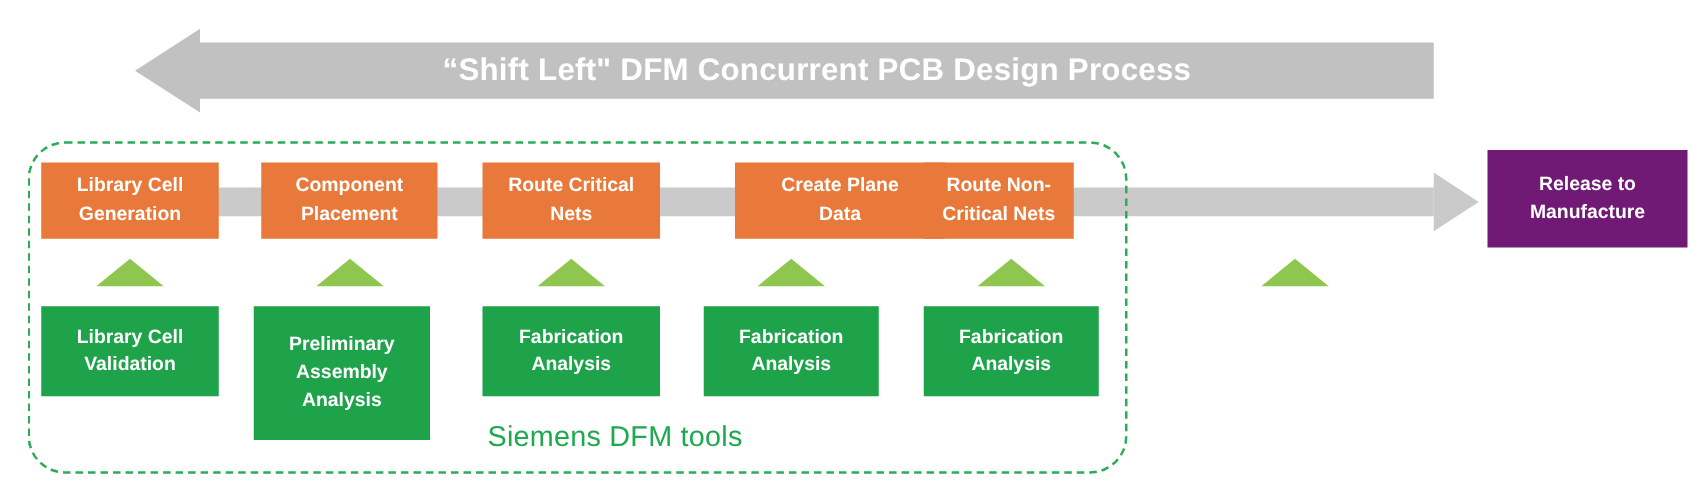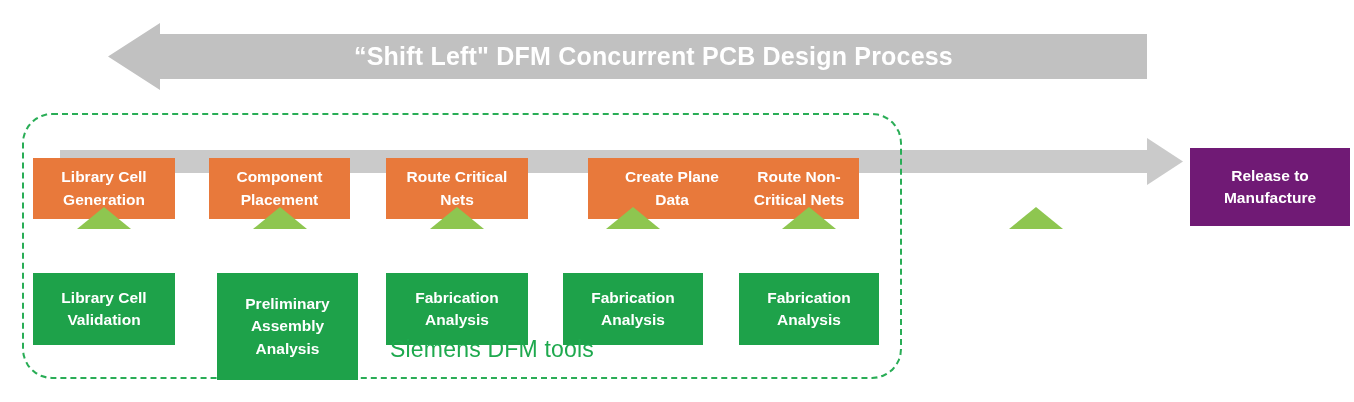--- a/index.html
+++ b/index.html
@@ -14,38 +14,37 @@
     color:#ffffff;font-size:25px;font-weight:bold;letter-spacing:.2px;
   }
   .dfm-zone{
     position:absolute;left:22px;top:113px;width:880px;height:266px;z-index:1;
     border:2px dashed #29AD56;border-radius:30px;box-sizing:border-box;
   }
   .step,.tool,.release{
     position:absolute;z-index:2;display:flex;align-items:center;justify-content:center;
     text-align:center;color:#ffffff;font-weight:bold;font-size:15.5px;line-height:1.45;
     white-space:pre-line;
-    margin-top:28px;
   }
   .step{top:130px;height:61px;background:#E8793B;}
   .p0{left:33px;width:142px}
   .p1{left:209px;width:141px}
   .p2{left:386px;width:142px}
   .p3{left:588px;width:168px}
   .p4{left:739px;width:120px}
   .p5{left:938px;width:191px;top:129px;height:63px}
   .tri{
     position:absolute;top:207px;z-index:2;width:0;height:0;
     border-left:27px solid transparent;border-right:27px solid transparent;
     border-bottom:22px solid #8EC650;
   }
   .c0{left:77px}.c1{left:253px}.c2{left:430px}.c3{left:606px}.c4{left:782px}.c5{left:1009px}
   .tool{top:245px;background:#1EA24A;}
   .t0{left:33px;width:142px;height:72px}
-  .t1{left:217px;width:141px;height:107px}
+  .t1{left:203px;width:141px;height:107px}
   .t2{left:386px;width:142px;height:72px}
   .t3{left:563px;width:140px;height:72px}
   .t4{left:739px;width:140px;height:72px}
   .t5{left:920px;width:225px;height:104px;top:244px}
   .caption{
     position:absolute;left:390px;top:336px;z-index:2;
     color:#1EA94E;font-size:23px;font-weight:normal;letter-spacing:.2px;
   }
   .release{left:1190px;top:120px;width:160px;height:78px;background:#701a75;}
 </style>

